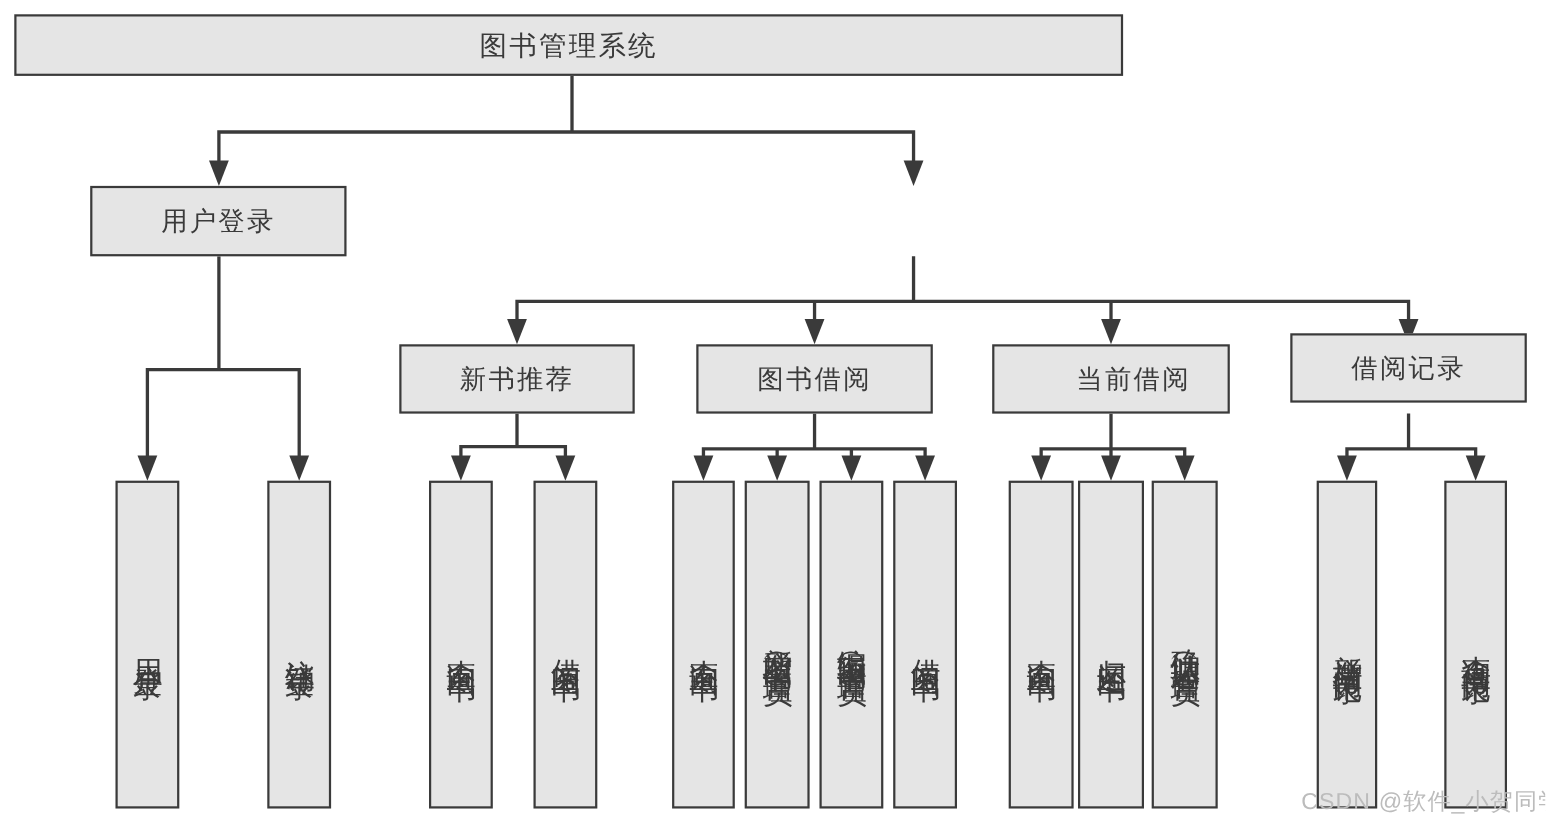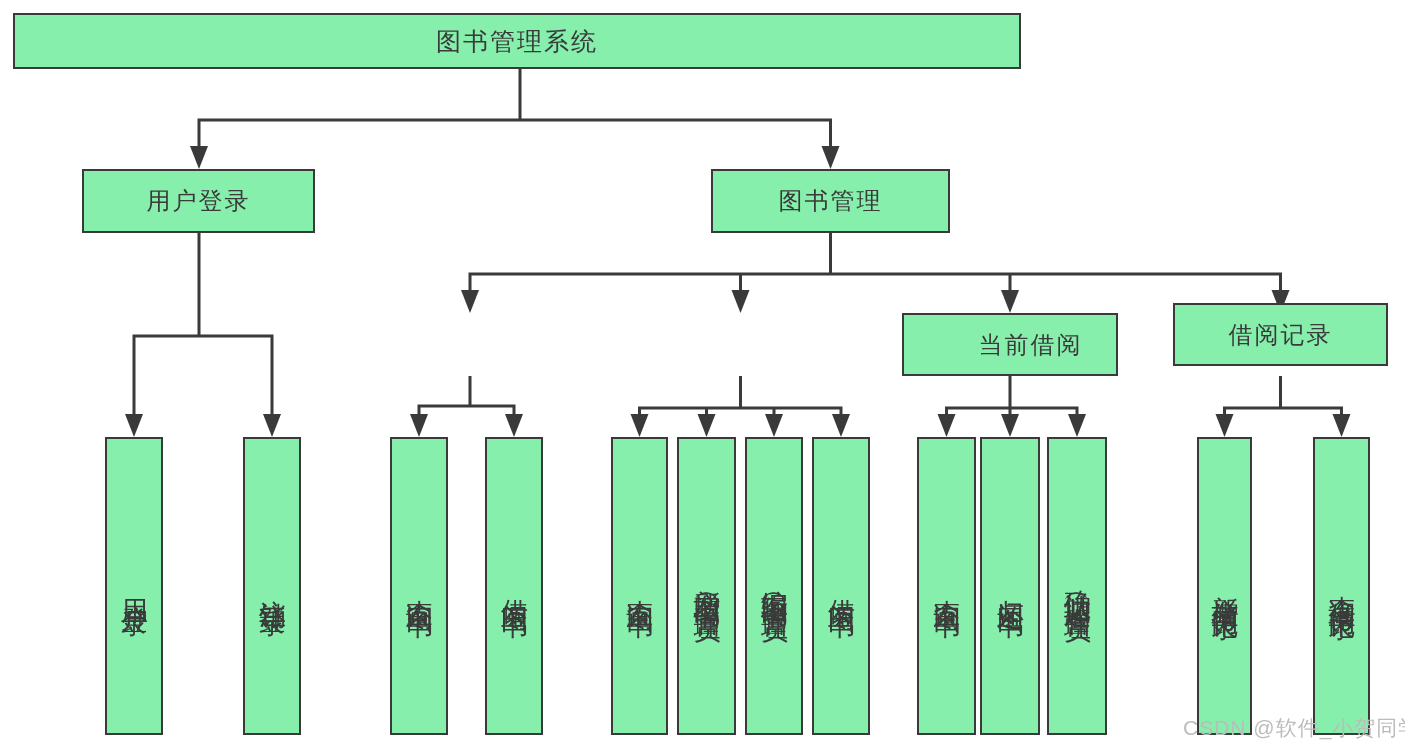--- a/index.html
+++ b/index.html
@@ -14,21 +14,21 @@
     position:relative;
     width:1405px;height:747px;
     background:var(--bg);
     overflow:hidden;
   }
   .wires{position:absolute;left:0;top:0;z-index:0;}
   .node{
     position:absolute;
     box-sizing:border-box;
     border:2.5px solid var(--line);
-    background:#86efac;
+    background:#e5e5e5;
     color:var(--text);
     display:flex;align-items:center;justify-content:center;
     z-index:1;
   }
   .hbox{font-size:24px;letter-spacing:2px;}
   .hbox.root{font-size:25px;}
   .vbox .vtext{
     writing-mode:vertical-rl;
     text-orientation:mixed;
     font-size:27px;
@@ -97,24 +97,27 @@
     </g>
   </svg>
 
   <div class="node hbox root" style="left:13px;top:13px;width:1008px;height:56px;">
     <span>图书管理系统</span>
   </div>
 
   <div class="node hbox" style="left:82px;top:169px;width:233px;height:64px;">
     <span>用户登录</span>
   </div>
-  <div class="node hbox" style="left:711px;top:169px;width:239px;height:64px;">
-    <span>图书管理</span>
+
+  <div class="node hbox" style="left:363px;top:313px;width:214px;height:63px;">
+    <span>新书推荐</span>
   </div>
-
+  <div class="node hbox" style="left:633px;top:313px;width:215px;height:63px;">
+    <span>图书借阅</span>
+  </div>
   <div class="node hbox" style="left:902px;top:313px;width:216px;height:63px;padding-left:41px;">
     <span>当前借阅</span>
   </div>
   <div class="node hbox" style="left:1173px;top:303px;width:215px;height:63px;">
     <span>借阅记录</span>
   </div>
 
   <div class="node vbox" style="left:105px;top:437px;width:58px;height:298px;">
     <span class="vtext">用户登录</span>
   </div>

